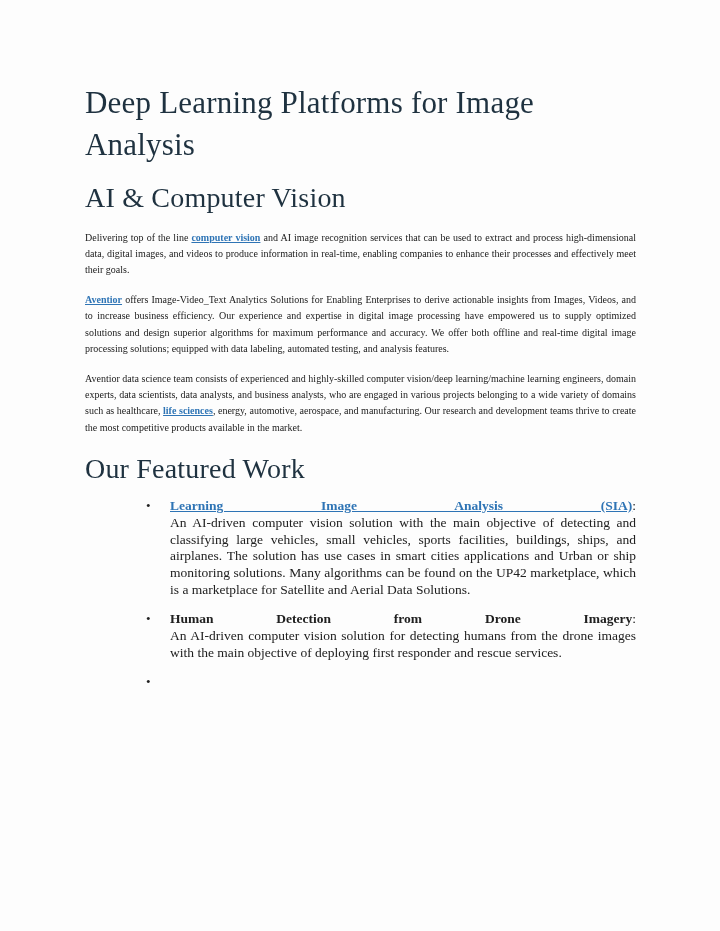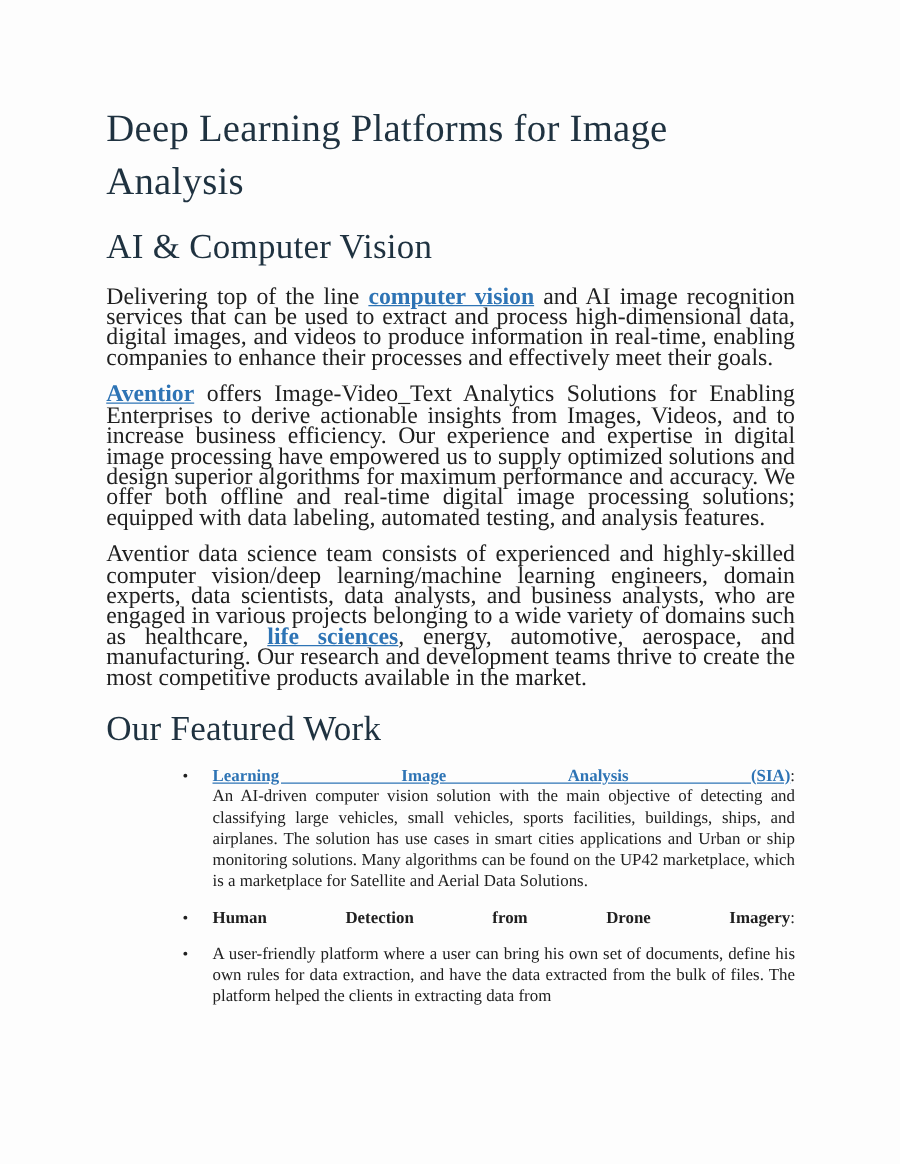--- a/index.html
+++ b/index.html
@@ -30,21 +30,21 @@
   h2 {
     margin: 16px 0 0;
     font-size: 28px; font-weight: 400;
     line-height: 1.2;
     color: var(--heading);
     letter-spacing: 0.2px;
   }
   h2.featured { }
   .body-p {
     margin: 13px 0 0;
-    font-size: 19px; line-height: 16.4px;
+    font-size: 10px; line-height: 16.4px;
     color: var(--body);
     text-align: justify;
   }
   .p-first { margin-top: 15px; }
   .link {
     color: var(--link);
     font-weight: 700;
     text-decoration: underline;
     cursor: pointer;
   }
@@ -95,22 +95,22 @@
 
     <li>
       <span class="bullet">•</span>
       <div class="b-head"><a class="link" href="#">Learning Image Analysis (SIA)</a><span class="colon">:</span></div>
       <div class="b-body">An AI-driven computer vision solution with the main objective of detecting and classifying large vehicles, small vehicles, sports facilities, buildings, ships, and airplanes. The solution has use cases in smart cities applications and Urban or ship monitoring solutions. Many algorithms can be found on the UP42 marketplace, which is a marketplace for Satellite and Aerial Data Solutions.</div>
     </li>
 
     <li>
       <span class="bullet">•</span>
       <div class="b-head"><span>Human Detection from Drone Imagery</span><span class="colon">:</span></div>
+      <div class="b-body">An AI-driven computer vision solution for detecting humans from the drone images with the main objective of deploying first responder and rescue services.</div>
     </li>
 
     <li>
       <span class="bullet">•</span>
-      <div class="b-body">A user-friendly platform where a user can bring his own set of documents, define his own rules for data extraction, and have the data extracted from the bulk of files. The platform helped the clients in extracting data from</div>
     </li>
 
   </ul>
 
 </div>
 
 </body></html>

